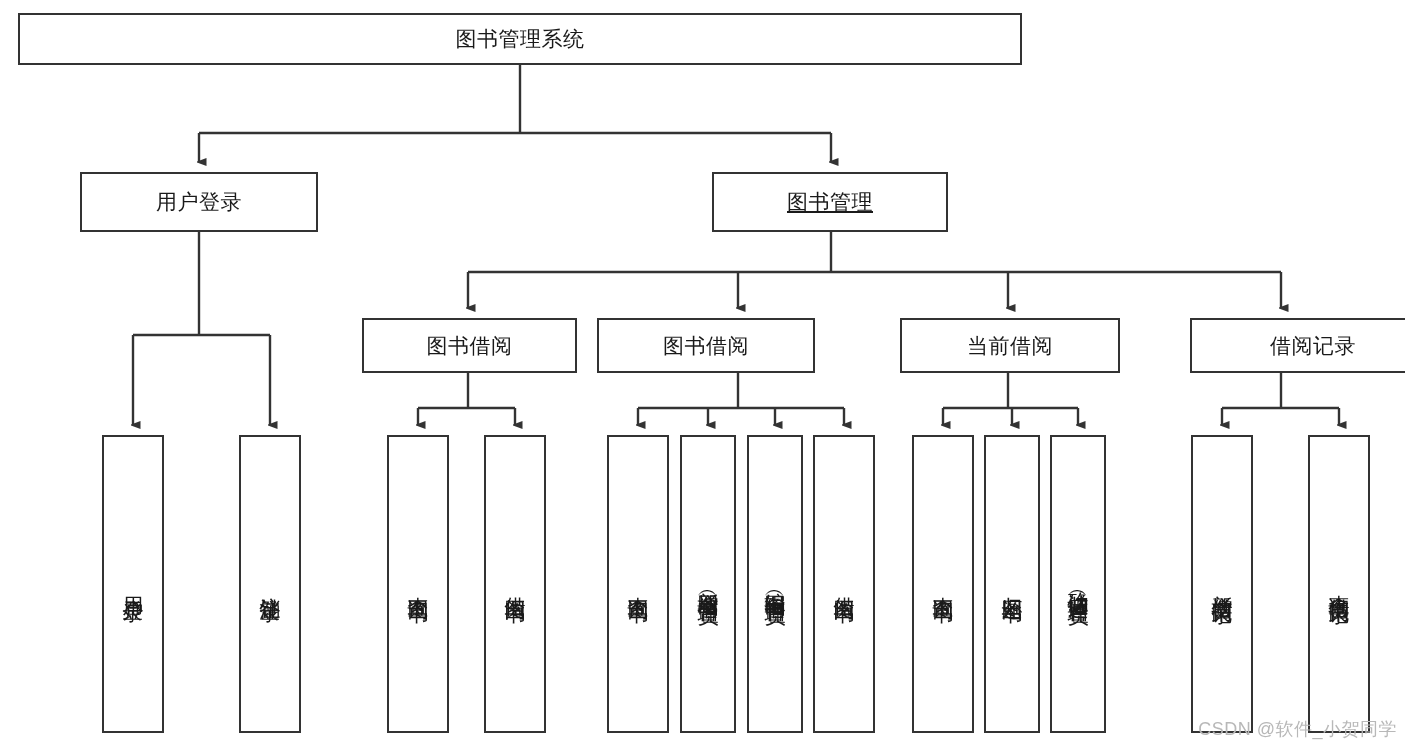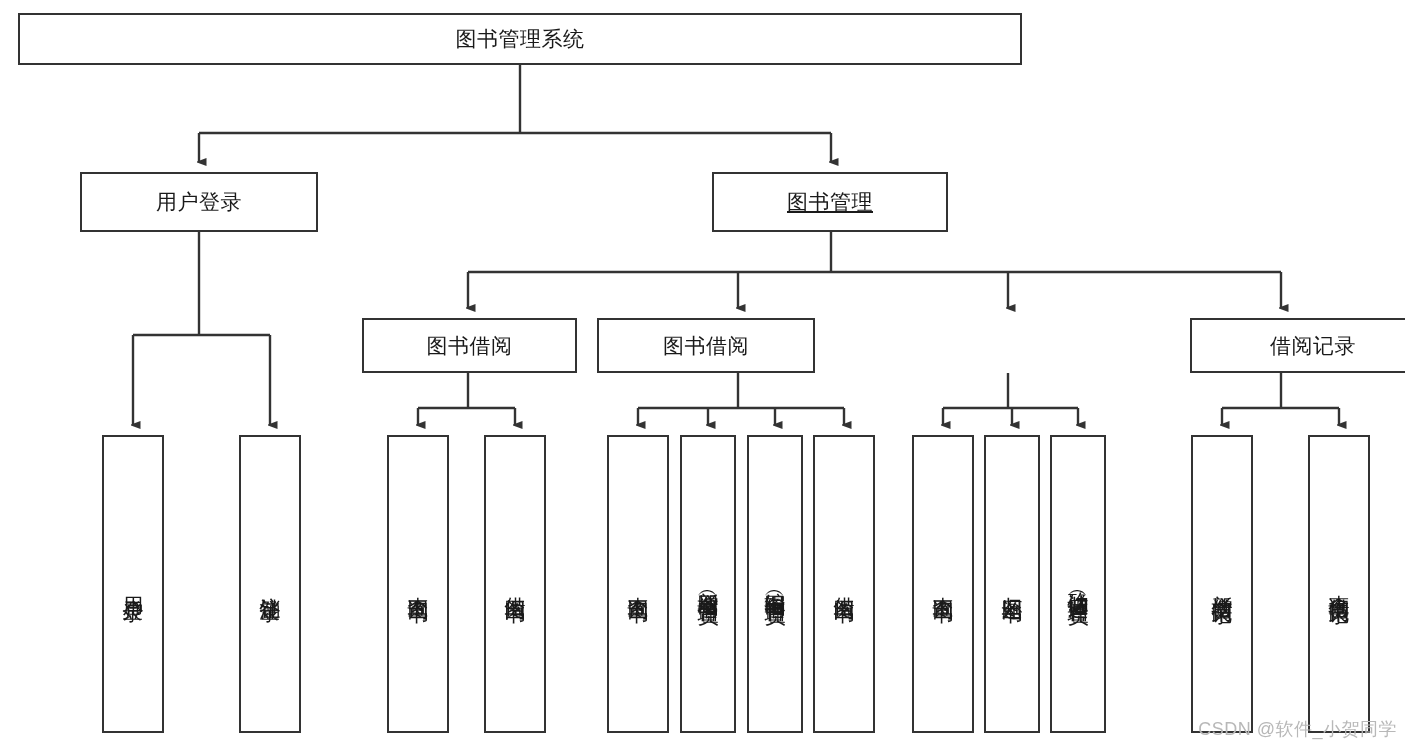--- a/index.html
+++ b/index.html
@@ -130,20 +130,23 @@
   <div class="node h" style="left:712px; top:172px; width:236px; height:60px;text-decoration:underline;">
     <span class="txt">图书管理</span>
   </div>
 
   <div class="node h" style="left:362px; top:318px; width:215px; height:55px;">
     <span class="txt">图书借阅</span>
   </div>
   <div class="node h" style="left:597px; top:318px; width:218px; height:55px;">
     <span class="txt">图书借阅</span>
   </div>
+  <div class="node h" style="left:900px; top:318px; width:220px; height:55px;">
+    <span class="txt">当前借阅</span>
+  </div>
   <div class="node h" style="left:1170px; top:318px; width:246px; height:55px;margin-left:20px;">
     <span class="txt">借阅记录</span>
   </div>
 
   <div class="node v" style="left:102px; top:435px; width:62px; height:298px;">
     <span class="txt">用户登录</span>
   </div>
   <div class="node v" style="left:239px; top:435px; width:62px; height:298px;">
     <span class="txt">注销登录</span>
   </div>

